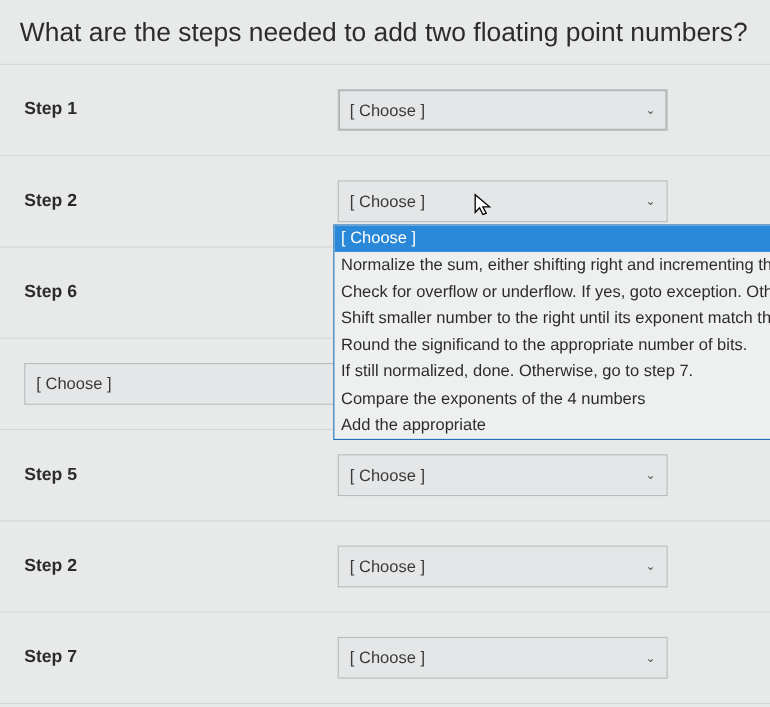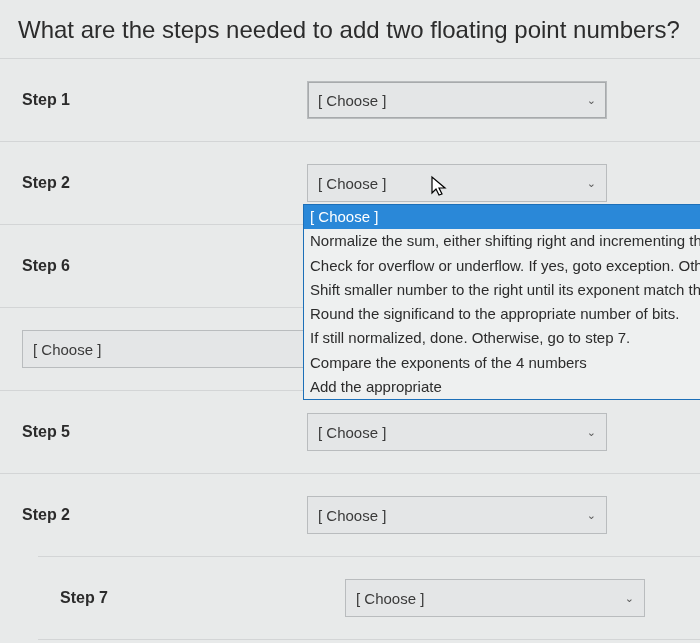--- a/index.html
+++ b/index.html
@@ -23,21 +23,21 @@
       padding: 0 18px 14px 18px;
       font-weight: 400;
     }
     .row {
       display: flex;
       align-items: center;
       border-top: 1px solid #d3d5d6;
       padding: 22px 18px 22px 22px;
       position: relative;
     }
-    .row:last-child { border-bottom: 1px solid #d3d5d6; margin-left: 38px; }
+    .row:last-child { border-bottom: 1px solid #d3d5d6; }
     .step-label {
       width: 285px;
       font-size: 16px;
       color: #2b2b2b;
       font-weight: 700;
     }
     .select-wrap {
       position: relative;
       width: 300px;
     }

